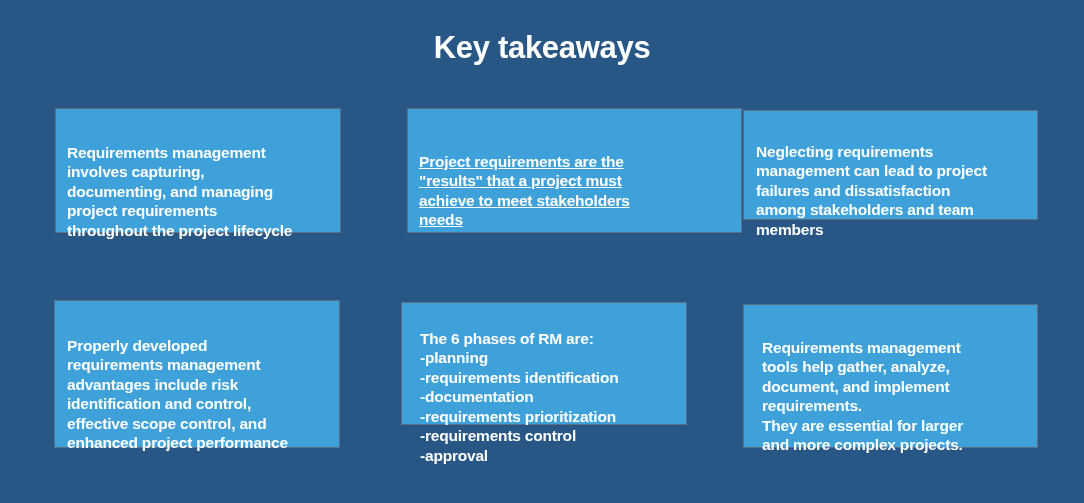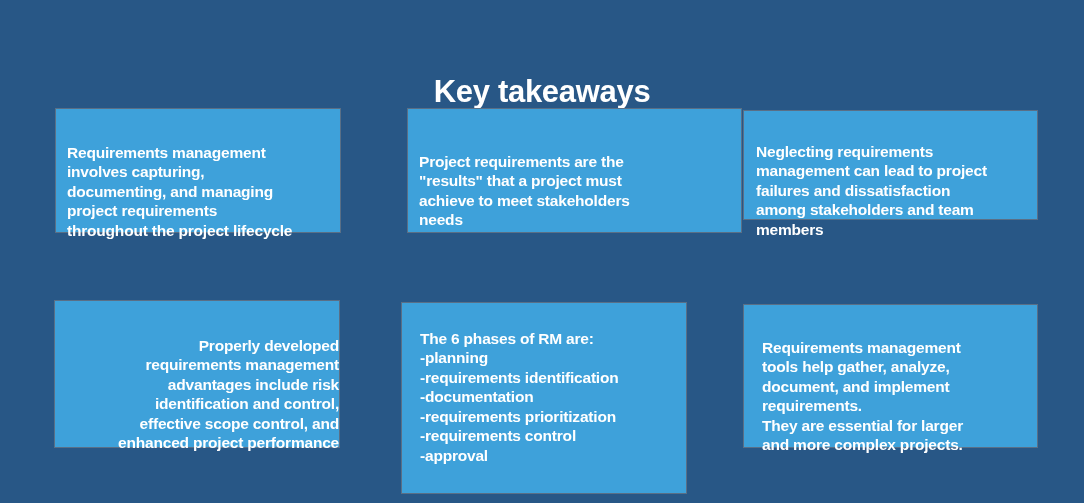--- a/index.html
+++ b/index.html
@@ -5,21 +5,21 @@
   html, body { margin:0; padding:0; }
   body {
     width:1084px; height:503px; overflow:hidden;
     background:#285786;
     font-family:"Liberation Sans", sans-serif;
     position:relative;
   }
   .title {
     position:absolute; left:0; top:30px; width:1084px;
     text-align:center; color:#ffffff; font-weight:bold;
-    font-size:31px; letter-spacing:-0.3px;margin-top:44px;
+    font-size:31px; letter-spacing:-0.3px;
   }
   .card {
     position:absolute; box-sizing:border-box;
     background:#3ea1da; border:1px solid #5a6f86;
     color:#ffffff; font-weight:bold; font-size:15.5px; line-height:19.5px;
     white-space:pre-line; letter-spacing:-0.2px;
   }
 </style>
 </head>
 <body>
@@ -27,45 +27,45 @@
 <div class="title">Key takeaways</div>
 
 <div class="card" style="left:55px; top:108px; width:286px; height:125px; padding:14px 0 0 11px;">
   <span>Requirements management
 involves capturing,
 documenting, and managing
 project requirements
 throughout the project lifecycle</span>
 </div>
 
-<div class="card" style="left:407px; top:108px; width:335px; height:125px; padding:23px 0 12px 11px;">
+<div class="card" style="left:407px; top:108px; width:335px; height:125px; padding:23px 0 12px 11px;text-decoration:underline;">
   <span>Project requirements are the
 "results" that a project must
 achieve to meet stakeholders
 needs</span>
 </div>
 
 <div class="card" style="left:743px; top:110px; width:295px; height:110px; padding:11px 0 0 12px;">
   <span>Neglecting requirements
 management can lead to project
 failures and dissatisfaction
 among stakeholders and team
 members</span>
 </div>
 
-<div class="card" style="left:54px; top:300px; width:286px; height:148px; padding:15px 0 0 12px;text-align:right;">
+<div class="card" style="left:54px; top:300px; width:286px; height:148px; padding:15px 0 0 12px;">
   <span>Properly developed
 requirements management
 advantages include risk
 identification and control,
 effective scope control, and
 enhanced project performance</span>
 </div>
 
-<div class="card" style="left:401px; top:302px; width:286px; height:192px; padding:6px 0 0 18px;">
+<div class="card" style="left:401px; top:302px; width:286px; height:123px; padding:6px 0 0 18px;">
   <span>The 6 phases of RM are:
 -planning
 -requirements identification
 -documentation
 -requirements prioritization
 -requirements control
 -approval</span>
 </div>
 
 <div class="card" style="left:743px; top:304px; width:295px; height:144px; padding:13px 0 0 18px;">

